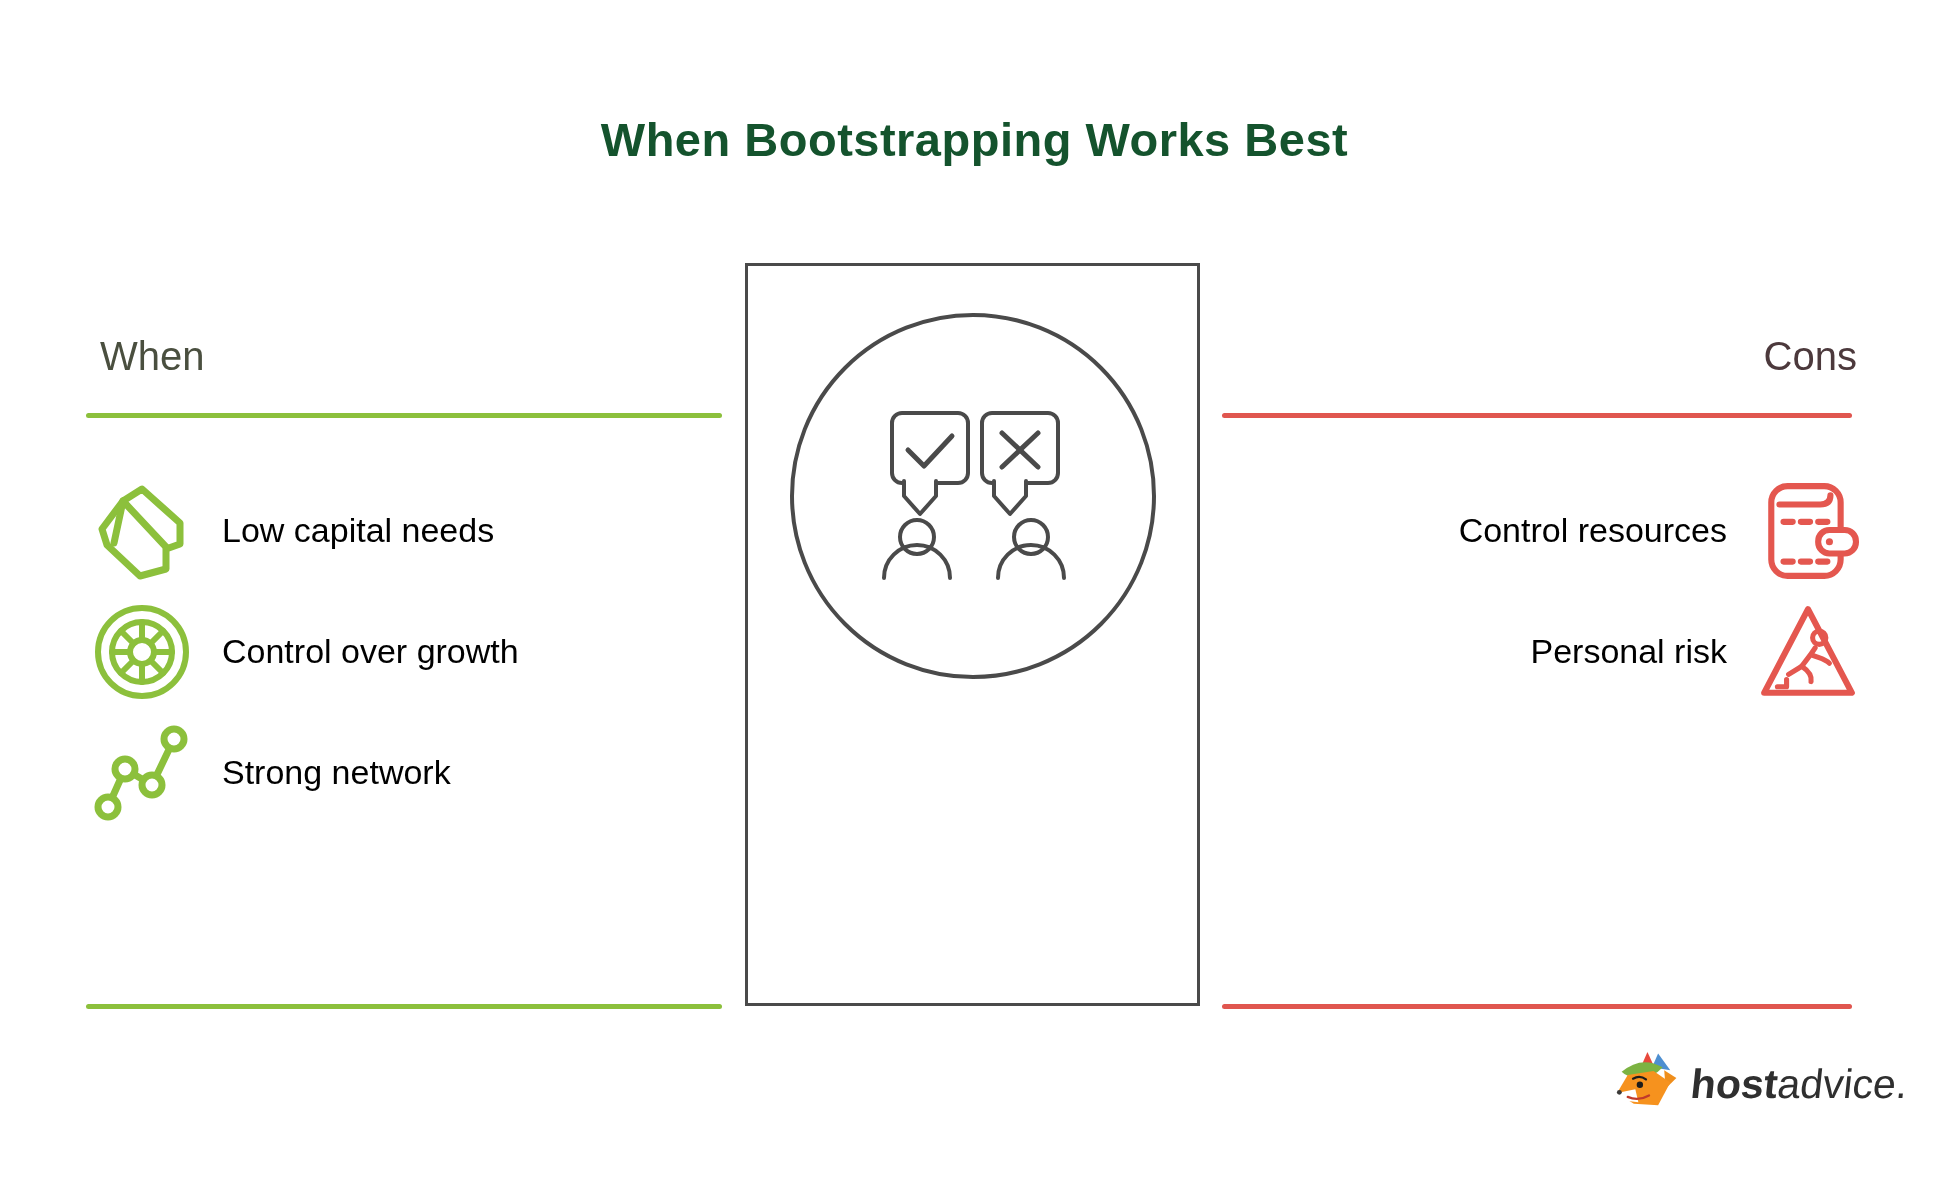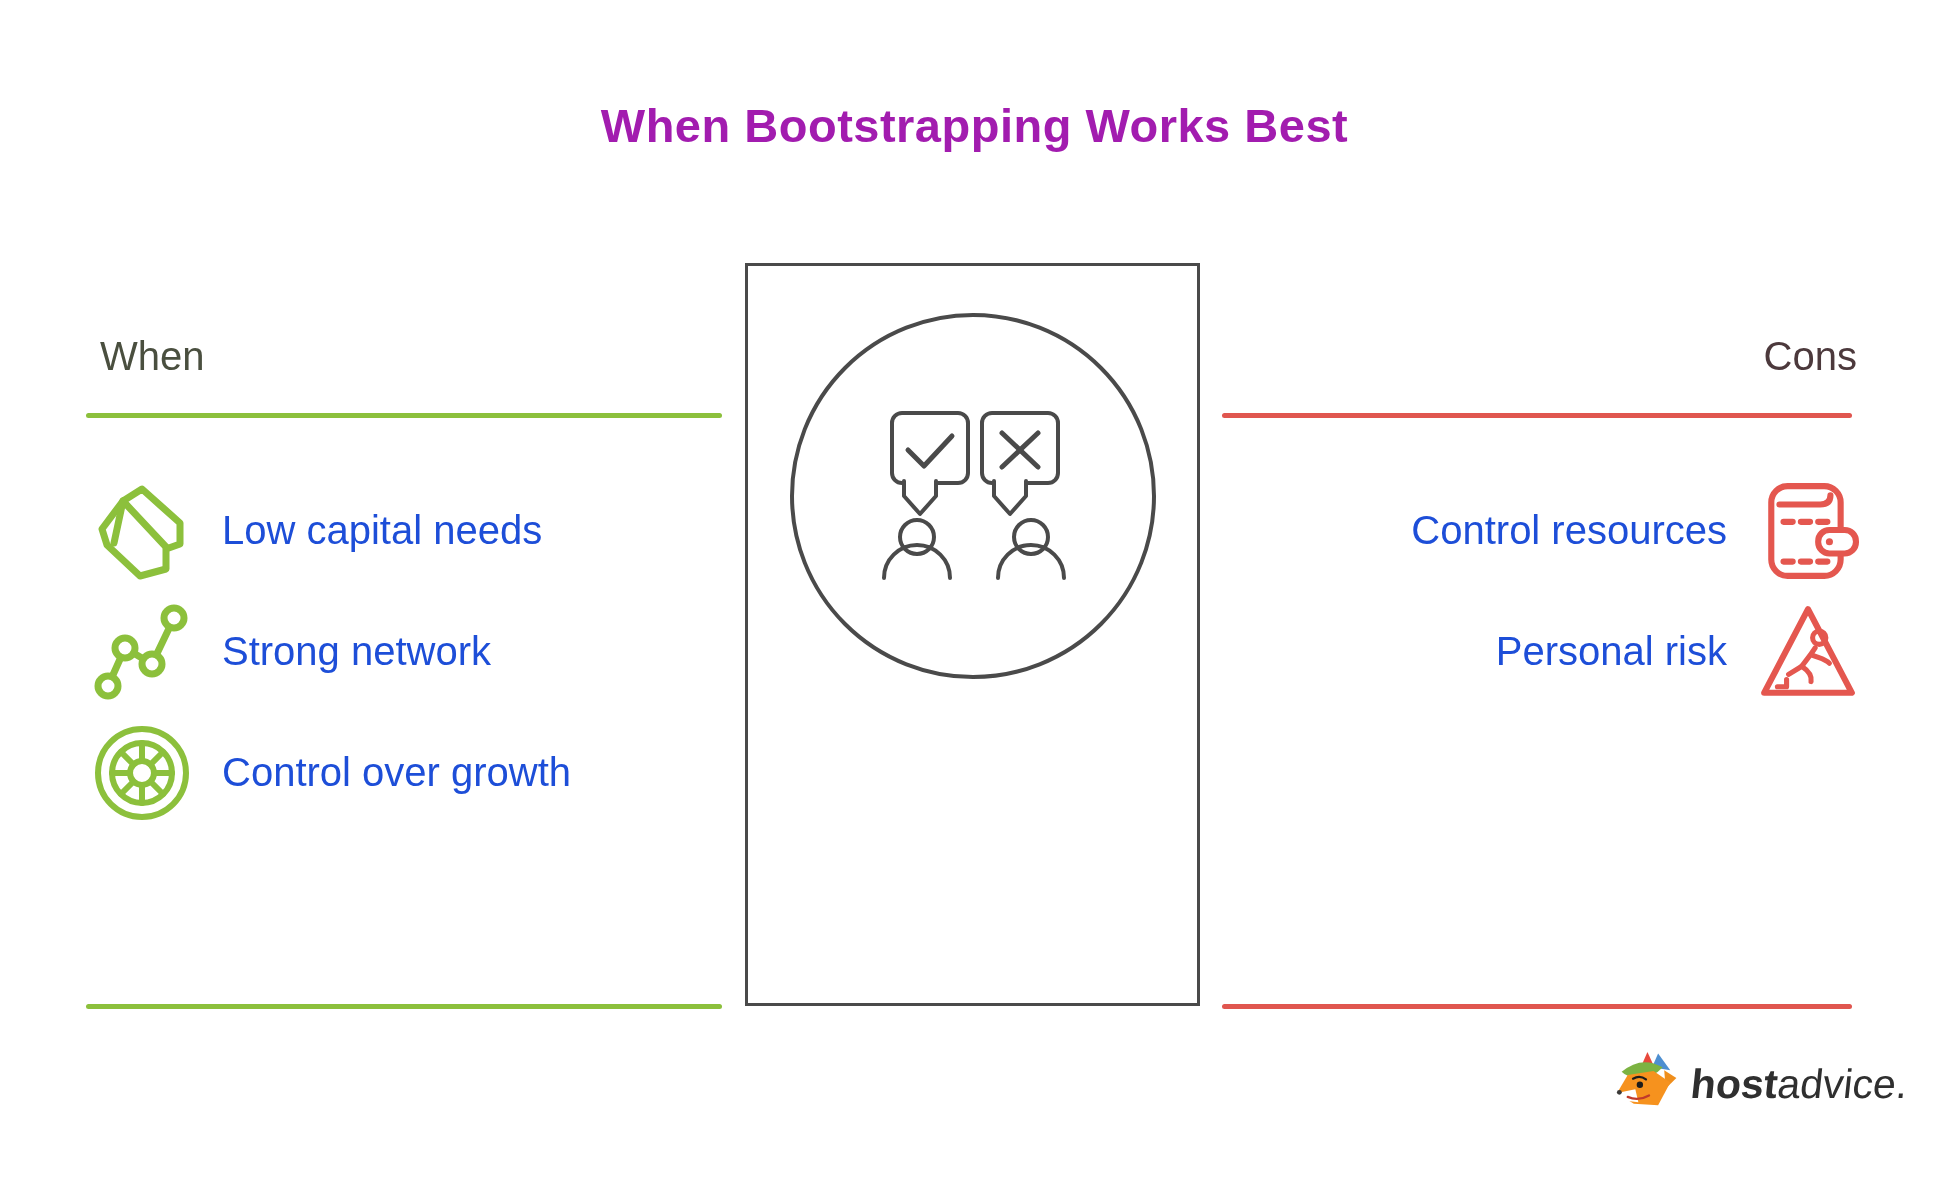--- a/index.html
+++ b/index.html
@@ -1,23 +1,23 @@
 <!DOCTYPE html>
 <html><head>
 <meta charset="utf-8">
 <style>
   html,body { margin:0; padding:0; background:#fff; }
   .canvas {
     position:relative; width:1949px; height:1181px; background:#ffffff;
     font-family:"Liberation Sans", sans-serif; overflow:hidden;
   }
   .title {
-    position:absolute; top:98px; left:0; width:100%;
+    position:absolute; top:112px; left:0; width:100%;
     text-align:center; font-size:47px; font-weight:bold;
-    color:#a21caf; letter-spacing:0.5px;
+    color:#14532d; letter-spacing:0.5px;
   }
   .pros-heading {
     position:absolute; left:100px; top:334px;
     font-size:40px; color:#4a4f3f;
   }
   .cons-heading {
     position:absolute; right:92px; top:334px;
     font-size:40px; color:#4c393c; text-align:center;
   }
   .rule { position:absolute; height:5px; border-radius:3px; }
@@ -25,21 +25,21 @@
   .rule-red   { background:#e0564f; left:1222px; width:630px; }
   .rule-top    { top:413px; }
   .rule-bottom { top:1004px; }
 
   .pros-list { position:absolute; left:92px; top:470px; width:640px; }
   .cons-list { position:absolute; right:90px; top:470px; width:760px; }
   .item-row { height:121px; display:flex; align-items:center; }
   .cons-list .item-row { justify-content:flex-end; }
   .item-icon { width:100px; height:100px; flex:0 0 auto; }
   .cons-list .item-icon { width:102px; height:102px; }
-  .item-label { font-size:40px; color:#1d4ed8; white-space:nowrap; }
+  .item-label { font-size:34px; color:#000000; white-space:nowrap; }
   .pros-list .item-label { margin-left:30px; }
   .cons-list .item-label { margin-right:30px; }
 
   .center-box {
     position:absolute; left:745px; top:263px; width:455px; height:743px;
     border:3px solid #4a4a4a; box-sizing:border-box; background:#fff;
   }
   .center-box svg { width:100%; height:100%; display:block; }
 
   .logo {
@@ -79,53 +79,53 @@
       <span class="item-icon">
         <svg viewBox="0 0 100 100" class="ic-green" stroke-width="7">
           <path d="M50 8 L88 42 L88 63 L74 68 L74 88 L48 95 L15 64 L10 48 L31 20 Z"></path>
           <path d="M31 20 L75 67"></path>
           <path d="M31 20 L22 62"></path>
         </svg>
       </span>
       <span class="item-label">Low capital needs</span>
     </div>
 
-
-    <div class="item-row">
-      <span class="item-icon">
-        <svg viewBox="0 0 100 100" class="ic-green" stroke-width="7">
-          <line x1="16" y1="84" x2="33" y2="46"></line>
-          <line x1="33" y1="46" x2="60" y2="62"></line>
-          <line x1="60" y1="62" x2="82" y2="16"></line>
-          <circle cx="16" cy="84" r="10" fill="#fff"></circle>
-          <circle cx="33" cy="46" r="10" fill="#fff"></circle>
-          <circle cx="60" cy="62" r="10" fill="#fff"></circle>
-          <circle cx="82" cy="16" r="10" fill="#fff"></circle>
-        </svg>
-      </span>
-      <span class="item-label">Strong network</span>
-    </div>
 
     <div class="item-row">
       <span class="item-icon">
         <svg viewBox="0 0 100 100" class="ic-green" stroke-width="6">
           <circle cx="50" cy="50" r="44"></circle>
           <circle cx="50" cy="50" r="30"></circle>
           <circle cx="50" cy="50" r="12"></circle>
           <line x1="62" y1="50" x2="80" y2="50"></line>
           <line x1="58.5" y1="58.5" x2="71" y2="71"></line>
           <line x1="50" y1="62" x2="50" y2="80"></line>
           <line x1="41.5" y1="58.5" x2="29" y2="71"></line>
           <line x1="38" y1="50" x2="20" y2="50"></line>
           <line x1="41.5" y1="41.5" x2="29" y2="29"></line>
           <line x1="50" y1="38" x2="50" y2="20"></line>
           <line x1="58.5" y1="41.5" x2="71" y2="29"></line>
         </svg>
       </span>
       <span class="item-label">Control over growth</span>
+    </div>
+
+    <div class="item-row">
+      <span class="item-icon">
+        <svg viewBox="0 0 100 100" class="ic-green" stroke-width="7">
+          <line x1="16" y1="84" x2="33" y2="46"></line>
+          <line x1="33" y1="46" x2="60" y2="62"></line>
+          <line x1="60" y1="62" x2="82" y2="16"></line>
+          <circle cx="16" cy="84" r="10" fill="#fff"></circle>
+          <circle cx="33" cy="46" r="10" fill="#fff"></circle>
+          <circle cx="60" cy="62" r="10" fill="#fff"></circle>
+          <circle cx="82" cy="16" r="10" fill="#fff"></circle>
+        </svg>
+      </span>
+      <span class="item-label">Strong network</span>
     </div>
 
   </div>
 
   <div class="cons-list">
 
     <div class="item-row">
       <span class="item-label">Control resources</span>
       <span class="item-icon">
         <svg viewBox="0 0 100 100" class="ic-red" stroke-width="6">

